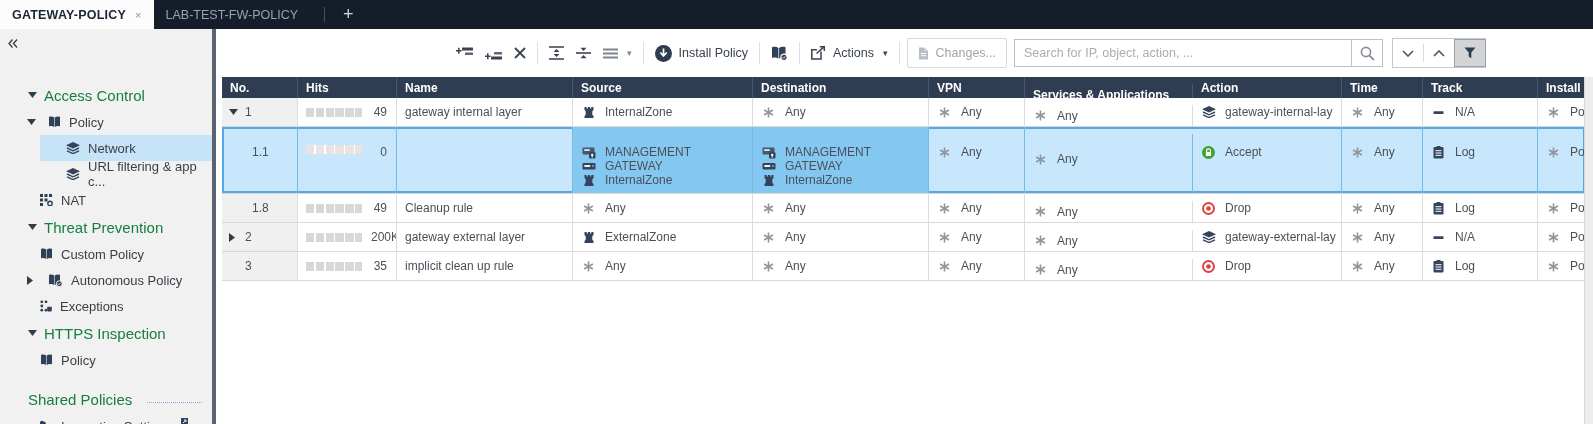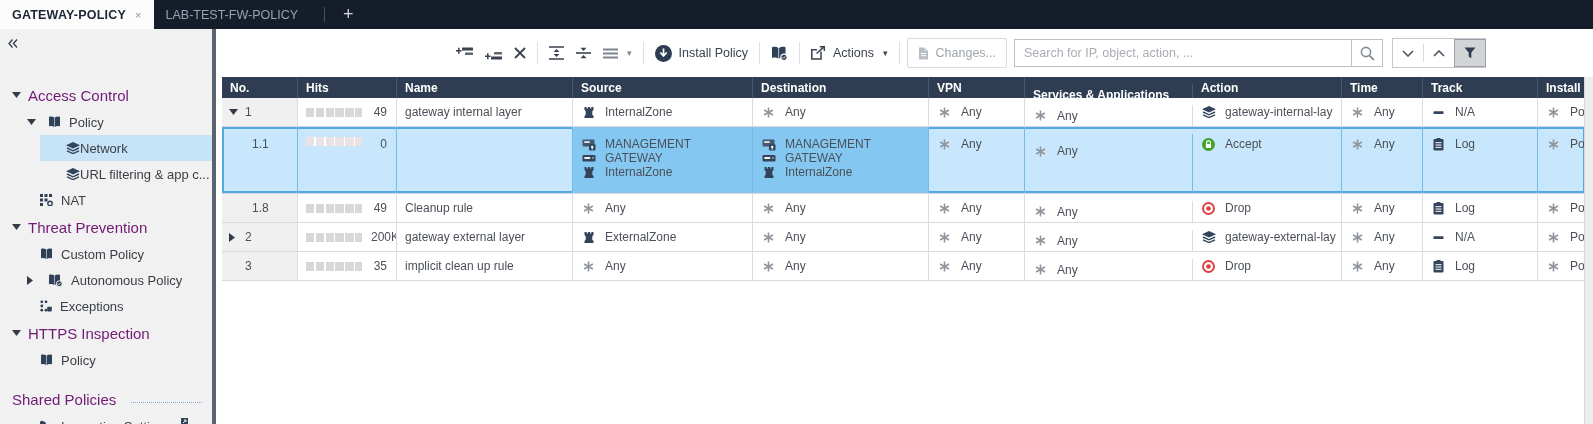--- a/index.html
+++ b/index.html
@@ -12,24 +12,24 @@
   .tab.inactive{color:#98a1b1;}
   .tab-close{margin-left:9px;color:#8a93a1;font-weight:normal;font-size:11px;}
   .tab-vsep{width:1px;height:15px;background:#46505f;align-self:center;margin:0 12px 0 14px;}
   .tab-new{color:#d3d8df;font-size:18px;display:flex;align-items:center;padding:0 6px;}
 
   
   .sidebar{position:absolute;left:0;top:29px;width:212px;height:395px;background:#f1f1f2;}
   .collapse-btn{position:absolute;left:8px;top:5px;}
   .tree{margin-top:52px;}
   .tree-row{height:26px;display:flex;align-items:center;font-size:13px;color:#3a3f46;}
-  .tree-row.section{height:28px;font-size:15px;color:#701a75;padding-left:12px;gap:7px;}
+  .tree-row.section{height:28px;font-size:15px;color:#15803d;padding-left:28px;gap:7px;}
   .tree-row.section .sec-arrow{display:flex;}
   .tree-row.d1{padding-left:40px;gap:8px;}
-  .tree-row.d2{padding-left:66px;}
+  .tree-row.d2{padding-left:66px;gap:8px;}
   .tree-row .expander{width:13px;margin-left:-13px;display:flex;}
   .tree-row.sel{background:linear-gradient(to right,transparent 40px,#c6e3f8 40px);}
   .tree-row.shared{margin-top:12px;padding-right:8px;}
   .tree-row.shared .dotted{flex:1;border-bottom:1px dotted #85a9d6;margin:6px 2px 0 8px;}
   .tree-row .t-ic{display:flex;align-items:center;}
   .tree-row .badge{margin:-10px 0 0 2px;display:flex;}
 
   .splitter{position:absolute;left:212px;top:29px;width:4px;height:395px;background:#5c6370;}
 
   
@@ -52,21 +52,21 @@
 
   
   .rule-table{position:absolute;left:6px;top:48px;width:1363px;}
   .thead{display:flex;height:21px;background:#2e3d52;}
   .th{box-sizing:border-box;color:#fff;font-weight:bold;font-size:12px;padding:4px 0 0 8px;border-right:1px solid #47586f;overflow:hidden;white-space:nowrap;}
   .trow{display:flex;background:#fff;border-bottom:1px solid #d9d9d9;height:28px;position:relative;}
   .trow.tall{height:66px;}
   .trow.sel{background:#c9e7fc;box-shadow:inset 0 0 0 2px #53a7e3;}
   .td{box-sizing:border-box;border-right:1px solid #dcdcdc;padding:0 0 0 8px;font-size:12px;color:#4b5058;display:flex;align-items:center;gap:9px;overflow:hidden;white-space:nowrap;}
   .trow.sel .td{border-right-color:#79b9e6;}
-  .trow.tall .td{align-items:flex-start;padding-top:10px;}
+  .trow.tall .td{align-items:flex-start;padding-top:18px;}
   .td.sel2{background:#84c7f1;}
   .no-cell{background:#f0f0f1;color:#4a4f57;padding-left:7px;gap:6px;}
   .trow.sel .no-cell{background:transparent;}
   .no-cell.sub{padding-left:30px;}
   .c-no{width:76px;} .c-hits{width:99px;} .c-name{width:176px;} .c-source{width:180px;}
   .c-destination{width:176px;} .c-vpn{width:96px;} .c-services{width:168px;margin-top:7px;} .c-action{width:149px;}
   .c-time{width:81px;} .c-track{width:115px;} .c-install{width:47px;border-right:none !important;}
   .hits-cell{justify-content:space-between;padding-right:9px;}
   .hits-bar{width:56px;height:9px;background:#d8d8d8;position:relative;flex:none;}
   .hits-bar.empty{background:#e9e3e3;}

